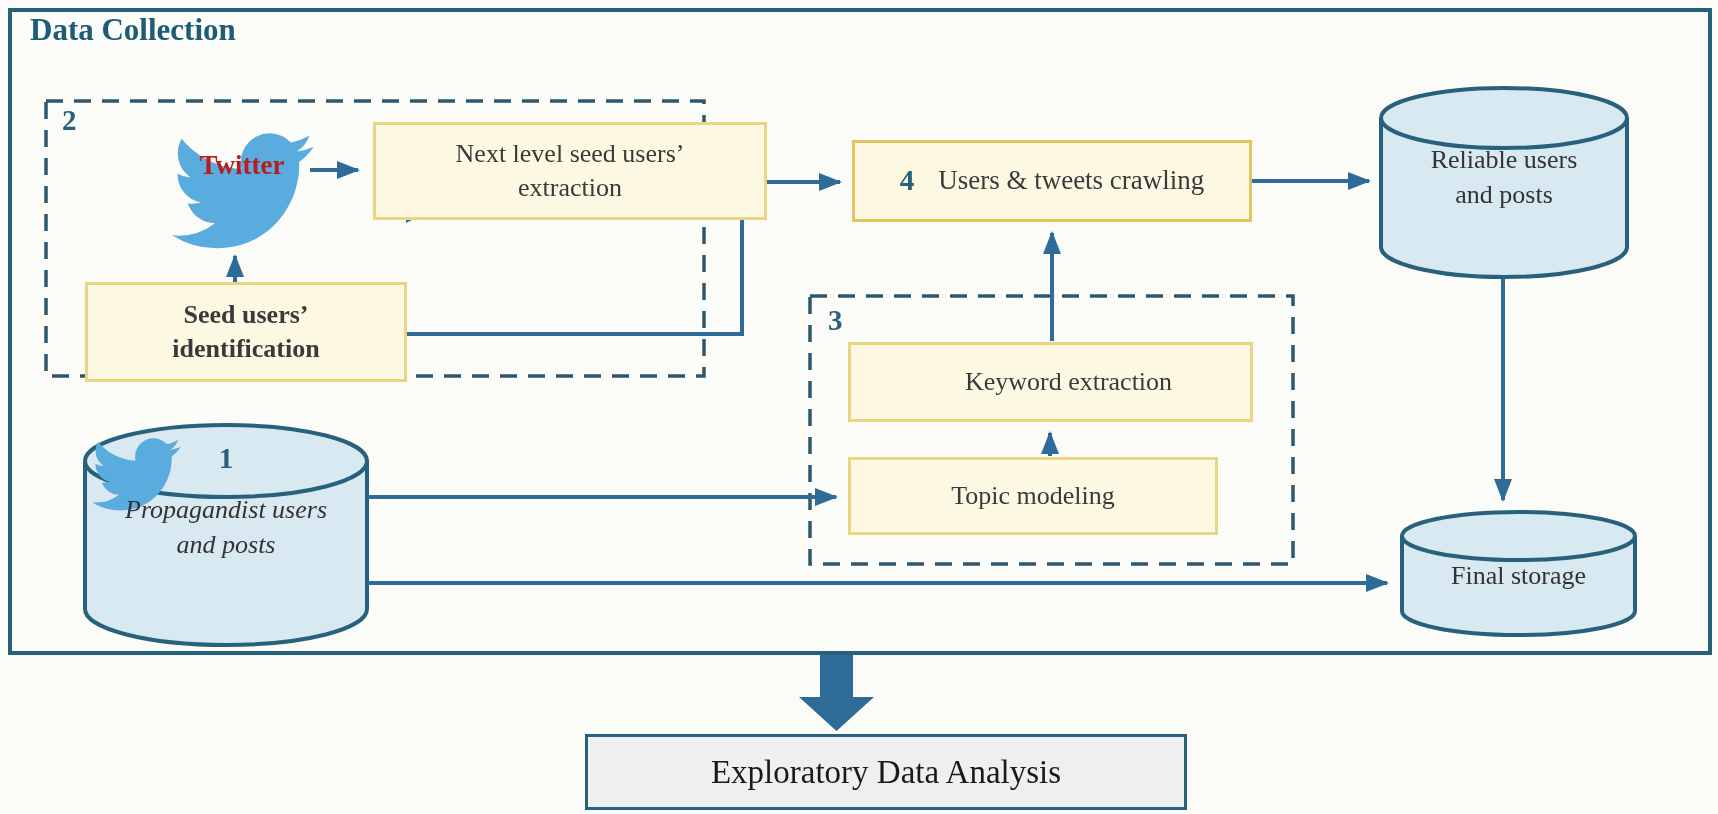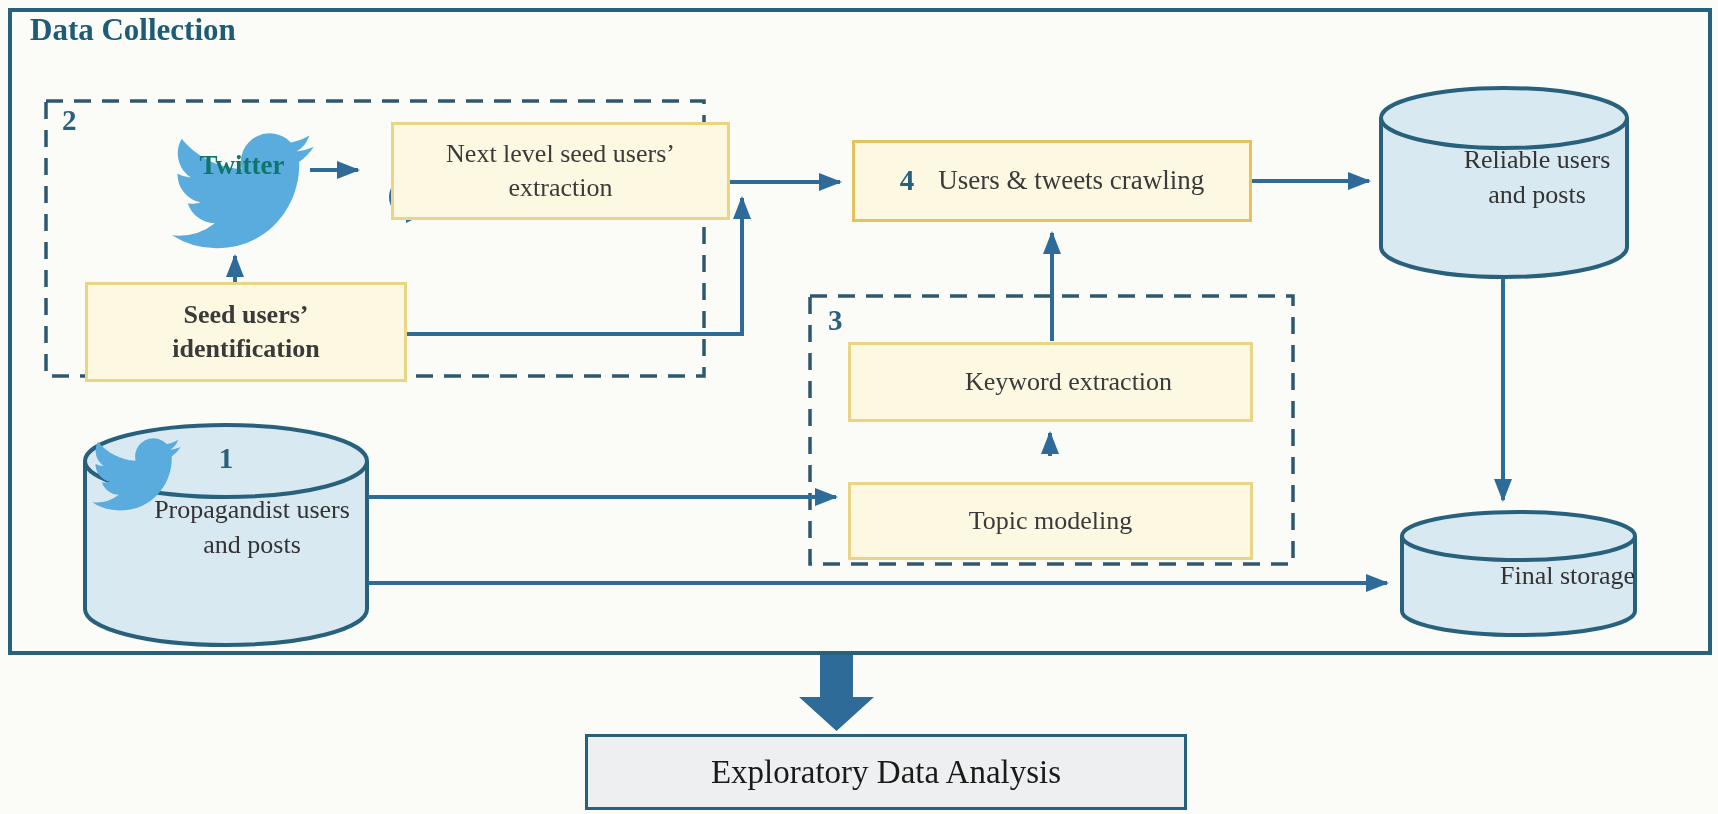--- a/index.html
+++ b/index.html
@@ -19,33 +19,33 @@
   .group-num{
     font-size:29px;font-weight:bold;color:#27617c;
   }
   .ybox{
     background:#fdf8e2;border:3px solid #ead584;
     display:flex;align-items:center;justify-content:center;
     text-align:center;color:#3a3a3a;font-size:26px;line-height:1.3;
     box-sizing:border-box;
   }
   .ybox-strong{border-color:#e4c35f;}
-  .node-extraction{left:391px;top:122px;width:339px;height:98px;text-align:center;}
+  .node-extraction{left:373px;top:122px;width:394px;height:98px;text-align:center;}
   .node-seed{left:85px;top:282px;width:322px;height:100px;font-weight:bold;}
   .node-crawl{left:852px;top:140px;width:400px;height:82px;gap:24px;font-size:27px;}
   .node-keyword{left:848px;top:342px;width:405px;height:80px;padding-left:36px;}
-  .node-topic{left:848px;top:482px;width:405px;height:78px;}
+  .node-topic{left:848px;top:457px;width:370px;height:78px;}
   .crawl-num{color:#27617c;font-weight:bold;font-size:29px;}
   .cyl-label{
     text-align:center;color:#333;font-size:26px;line-height:1.35;
-    display:flex;align-items:flex-start;justify-content:flex-end;
+    display:flex;align-items:flex-start;justify-content:center;
   }
   .twitter-label{
     left:172px;top:150px;width:140px;text-align:center;
-    font-weight:bold;font-size:27px;color:#0f766e;
+    font-weight:bold;font-size:27px;color:#b91c1c;
   }
   .eda-box{
     left:585px;top:734px;width:602px;height:76px;
     background:#edeff1;border:3px solid #27617c;
     display:flex;align-items:center;justify-content:center;
     font-size:33px;color:#1a1a1a;box-sizing:border-box;
   }
   .svg-layer{left:0;top:0;width:1718px;height:814px;pointer-events:none;}
   .inner-span{display:inline-block;}
 </style>
@@ -129,21 +129,21 @@
   <div class="abs ybox node-topic">
     <span>Topic modeling</span>
   </div>
 
   <div class="abs twitter-label">Twitter</div>
 
   <div class="abs cyl-label" style="left:1381px;top:142px;width:246px;">
     <span class="inner-span" style="width:180px;">Reliable users and posts</span>
   </div>
   <div class="abs group-num" style="left:85px;top:442px;width:282px;text-align:center;">1</div>
-  <div class="abs cyl-label" style="left:85px;top:492px;width:282px;">
+  <div class="abs cyl-label" style="left:85px;top:492px;width:282px;font-style:italic;">
     <span class="inner-span" style="width:230px;">Propagandist users and posts</span>
   </div>
   <div class="abs cyl-label" style="left:1402px;top:558px;width:233px;">
     <span>Final storage</span>
   </div>
 
   <div class="abs eda-box">
     <span>Exploratory Data Analysis</span>
   </div>
 

